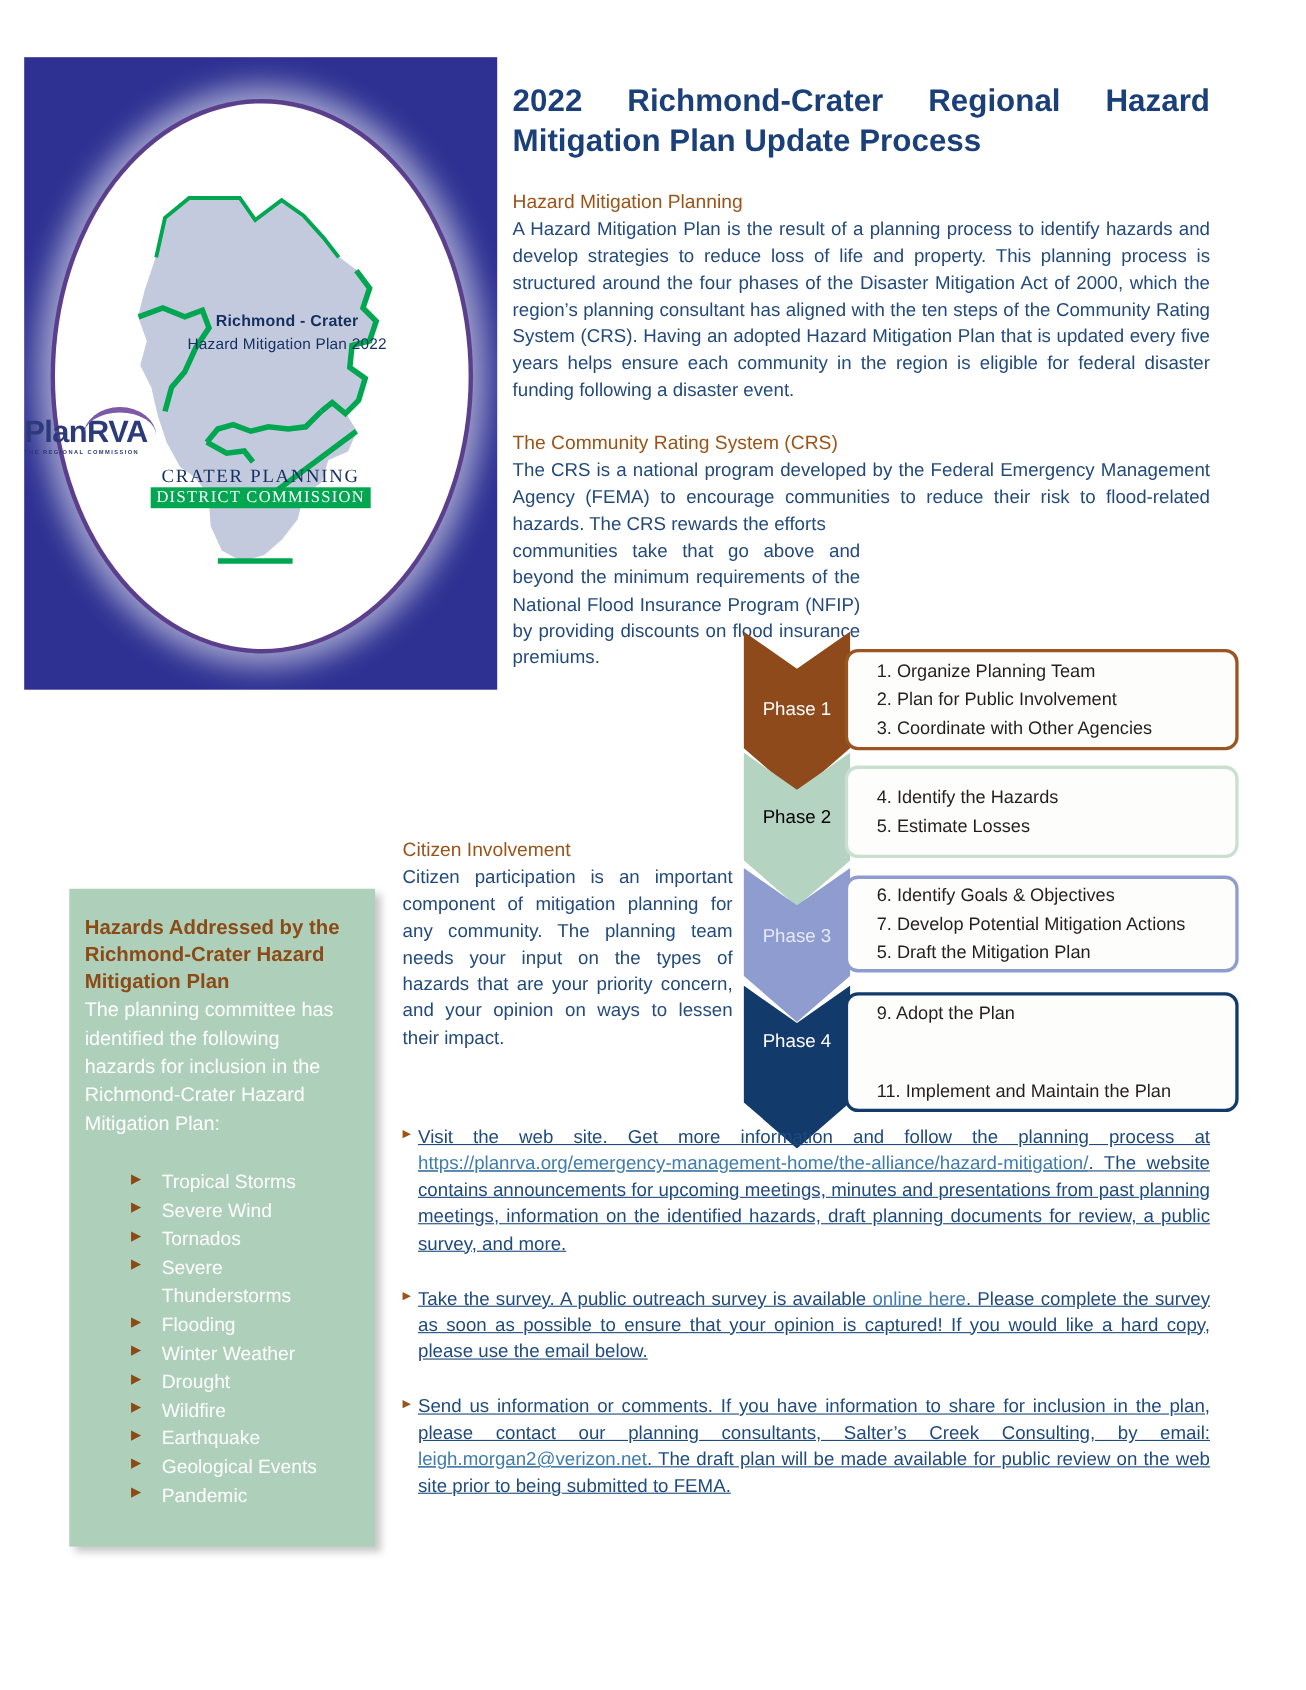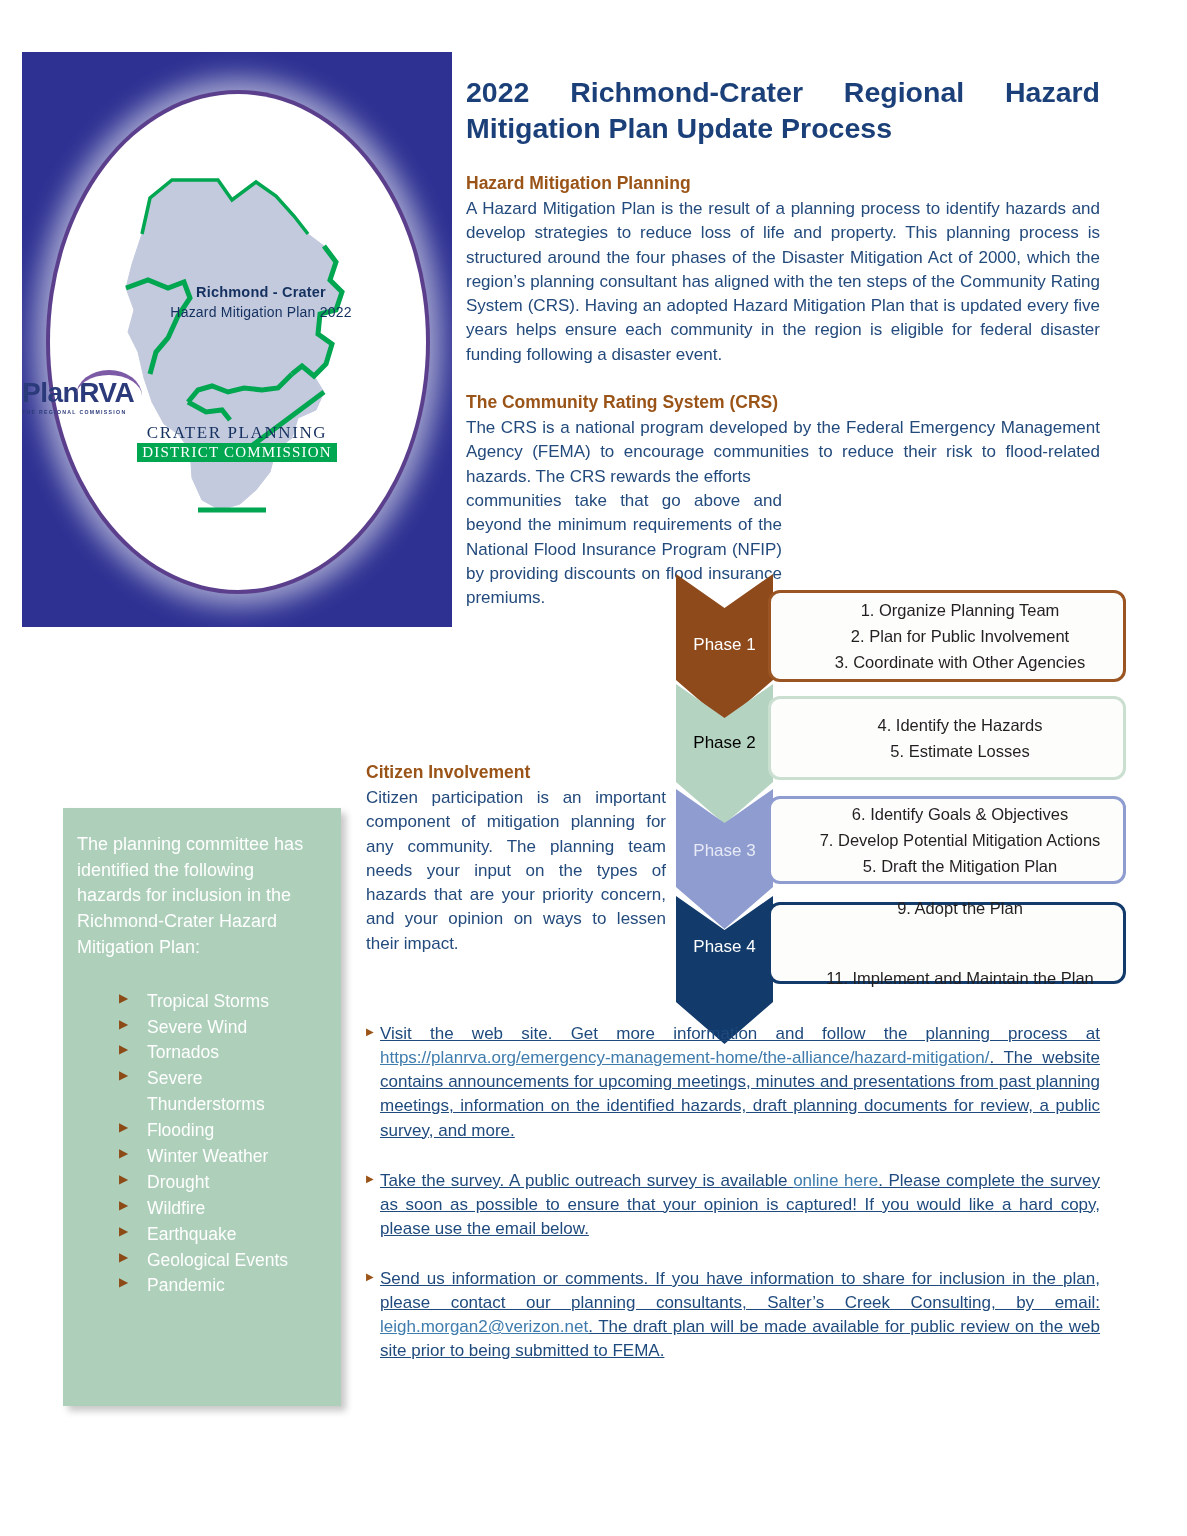--- a/index.html
+++ b/index.html
@@ -89,21 +89,21 @@
     font-size: 28.5px;
     font-weight: bold;
     color: #1b4079;
     line-height: 1.28;
     text-align: justify;
     text-align-last: left;
     margin-bottom: 26px;
   }
   .section-head {
     font-size: 17.5px;
-    font-weight: bold;
+    font-weight: normal;
     color: #9b5418;
     margin-bottom: 3px;
   }
   .body-par {
     font-size: 17px;
     color: #234a7c;
     line-height: 1.43;
     text-align: justify;
     text-align-last: left;
   }
@@ -129,21 +129,20 @@
   .chev svg { display:block; }
   .phase-label {
     position:absolute; left:0; width:97px; text-align:center;
     font-size:17px; line-height:1;
   }
   .step-box {
     position:absolute;
     border-radius: 12px;
     background:#fdfdfc;
     padding:7px 0 7px 26px;
-    text-align:center;
   }
   .step-line {
     font-size:16.5px; color:#231f20; line-height:1.58; white-space:nowrap;
   }
 
   
   #hazard-box {
     position:absolute; left:63px; top:808px; width:278px; min-height:598px;
     background:#aed0ba;
     box-shadow: 5px 5px 7px rgba(0,0,0,.22);
@@ -275,27 +274,28 @@
       <div class="step-line">6. Identify Goals &amp; Objectives</div>
       <div class="step-line">7. Develop Potential Mitigation Actions</div>
       <div class="step-line">5. Draft the Mitigation Plan</div>
     </div>
     <div class="chev" style="top: 322px;">
       <svg width="97" height="148" viewBox="0 0 97 148">
         <path d="M0,0 L48.5,34 L97,0 L97,106 L48.5,148 L0,106 Z" fill="#123a6b"></path>
       </svg>
     </div>
     <div class="phase-label" style="top: 364px; color: rgb(255, 255, 255);">Phase 4</div>
-    <div class="step-box" style="top: 328px; left: 92px; width: 358px; height: 82px; border: 3px solid rgb(18, 58, 107); display: flex; flex-direction: column; justify-content: center; gap: 44px;">
+    <div class="step-box" style="top: 328px; left: 92px; width: 358px; height: 109px; border: 3px solid rgb(18, 58, 107); display: flex; flex-direction: column; justify-content: center; gap: 44px;">
       <div class="step-line">9. Adopt the Plan</div>
       <div class="step-line">11. Implement and Maintain the Plan</div>
     </div>
   </div>
 
 <aside id="hazard-box">
+  <div id="hazard-head">Hazards Addressed by the Richmond-Crater Hazard Mitigation Plan</div>
   <div id="hazard-intro">The planning committee has identified the following hazards for inclusion in the Richmond-Crater Hazard Mitigation Plan:</div>
   <ul id="hazard-list">
       <li>Tropical Storms</li>
       <li>Severe Wind</li>
       <li>Tornados</li>
       <li>Severe Thunderstorms</li>
       <li>Flooding</li>
       <li>Winter Weather</li>
       <li>Drought</li>
       <li>Wildfire</li>

